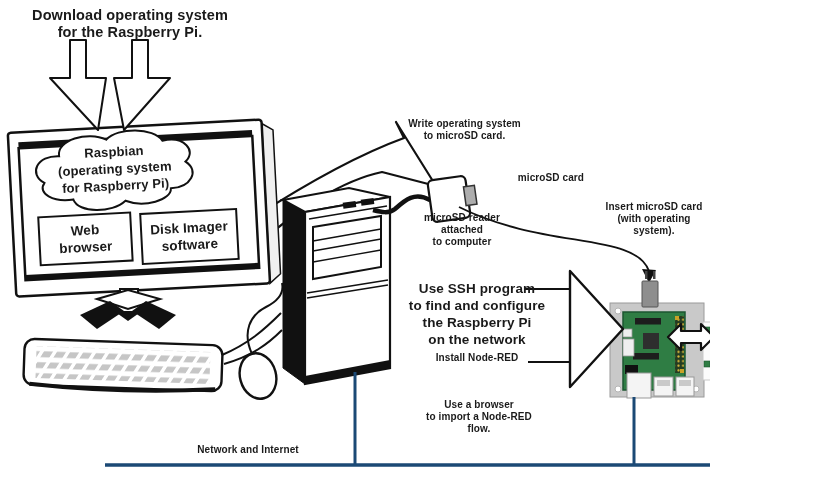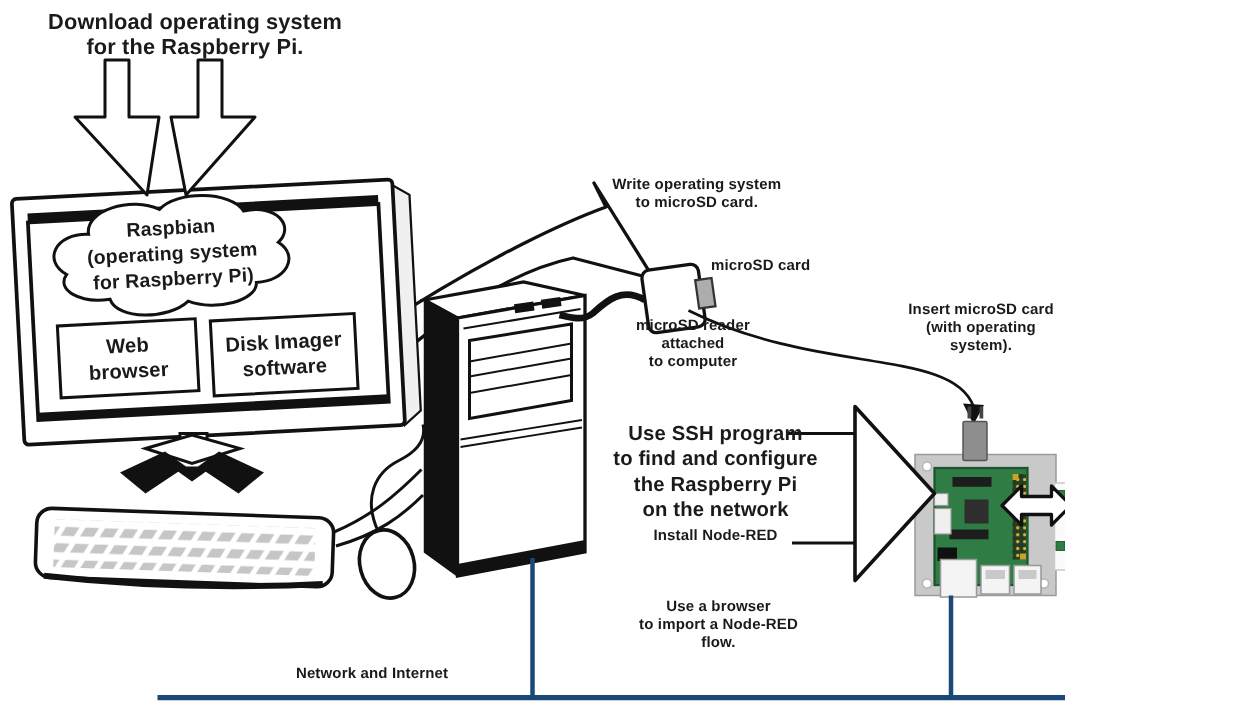--- a/index.html
+++ b/index.html
@@ -184,21 +184,21 @@
     <path d="M 634,397 V 465" stroke-width="3"></path>
   </g>
 </svg>
 
 <div class="lbl fs145" style="left:8px;top:7px;width:244px;">Download operating system
 for the Raspberry Pi.</div>
 
 <div class="lbl" style="left:372px;top:118px;width:185px;">Write operating system
 to microSD card.</div>
 
-<div class="lbl left" style="left:474px;top:172px;width:110px;">microSD card</div>
+<div class="lbl left" style="left:474px;top:172px;width:110px;text-align:right;">microSD card</div>
 
 <div class="lbl" style="left:583px;top:201px;width:142px;">Insert microSD card
 (with operating
 system).</div>
 
 <div class="lbl" style="left:396px;top:212px;width:132px;">microSD reader
 attached
 to computer</div>
 
 <div class="lbl fs135" style="left:398px;top:281px;width:158px;">Use SSH program

